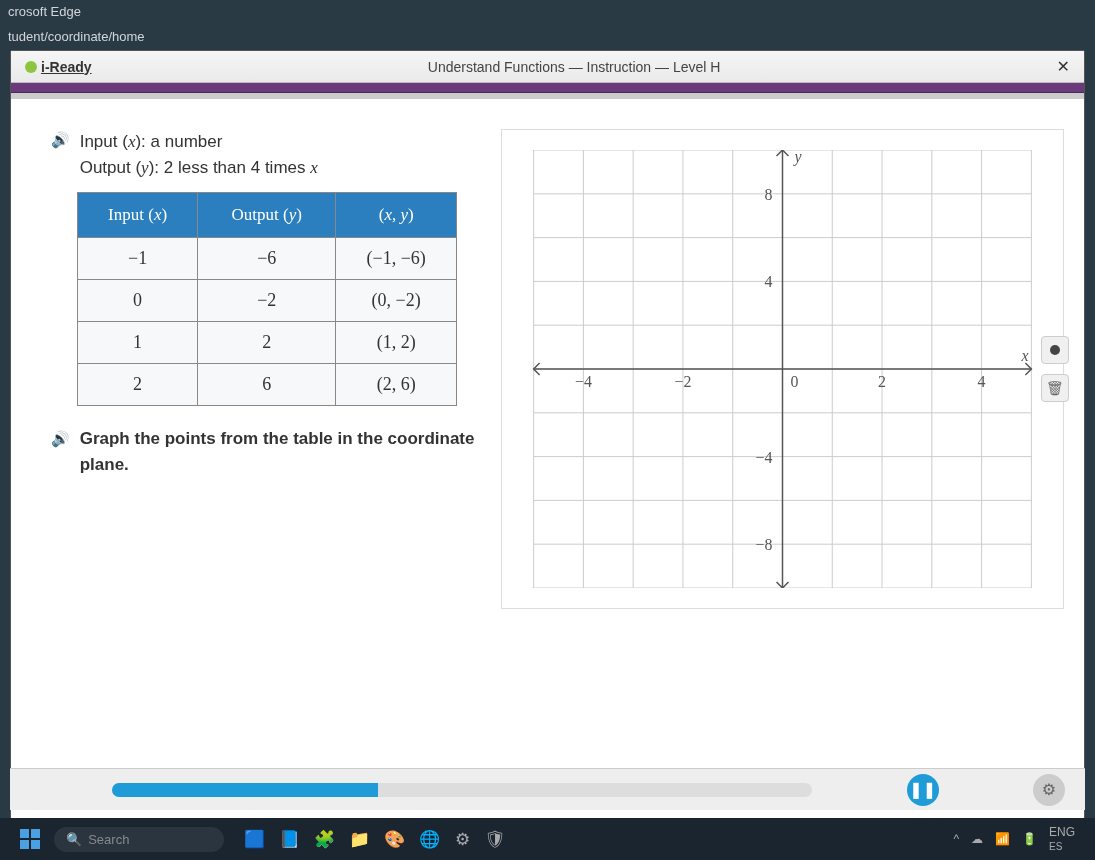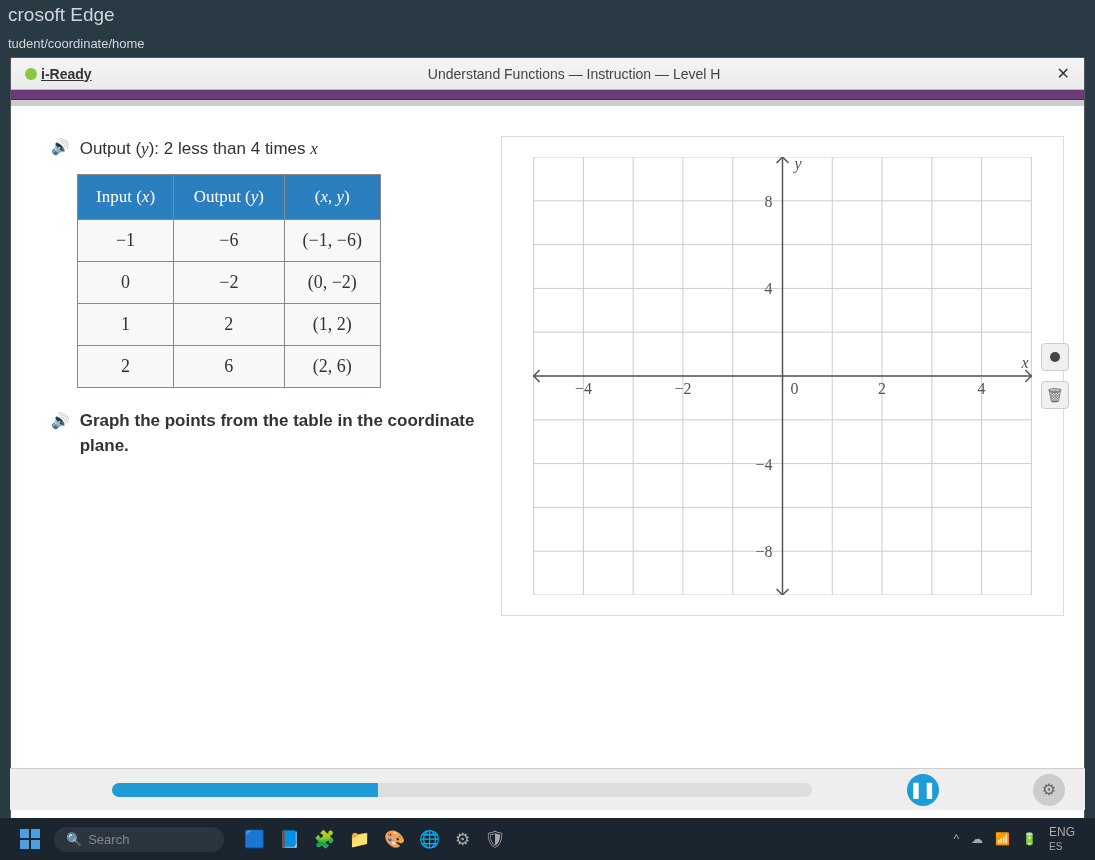--- a/index.html
+++ b/index.html
@@ -7,21 +7,21 @@
     font-family: Arial, Helvetica, sans-serif;
     background: #2a3a45;
     width: 1095px;
     height: 860px;
     overflow: hidden;
     position: relative;
   }
   .browser-chrome {
     background: #2a3a45;
     color: #d0d6da;
-    font-size: 19px;
+    font-size: 13px;
     padding: 4px 8px;
   }
   .url-bar {
     background: #2a3a45;
     color: #d0d6da;
     font-size: 13px;
     padding: 6px 8px;
   }
   .app-window {
     margin: 0 10px 0 10px;
@@ -82,21 +82,21 @@
   .audio-icon {
     font-size: 15px;
     color: #666;
     margin-top: 2px;
   }
   .prompt-text { line-height: 1.5; }
   .mathit { font-style: italic; font-family: 'Times New Roman', serif; }
   table.io-table {
     margin: 12px 0 20px 26px;
     border-collapse: collapse;
-    width: 304px;
+    width: 380px;
     font-size: 17px;
   }
   table.io-table th {
     background: #2b7fbf;
     color: #fff;
     padding: 12px 8px;
     border: 1px solid #888;
     font-weight: normal;
     font-family: 'Times New Roman', serif;
   }
@@ -242,20 +242,21 @@
   </div>
   <div class="purple-bar"></div>
   <div class="grey-bar"></div>
 
   <div class="content-area">
     <div class="left-col">
 
       <div class="prompt-line">
         <span class="audio-icon">🔊</span>
         <div class="prompt-text">
+          <div>Input (<span class="mathit">x</span>): a number</div>
           <div>Output (<span class="mathit">y</span>): 2 less than 4 times <span class="mathit">x</span></div>
         </div>
       </div>
 
       <table class="io-table">
         <thead>
           <tr>
             <th>Input (<span class="mathit">x</span>)</th>
             <th>Output (<span class="mathit">y</span>)</th>
             <th>(<span class="mathit">x</span>, <span class="mathit">y</span>)</th>

